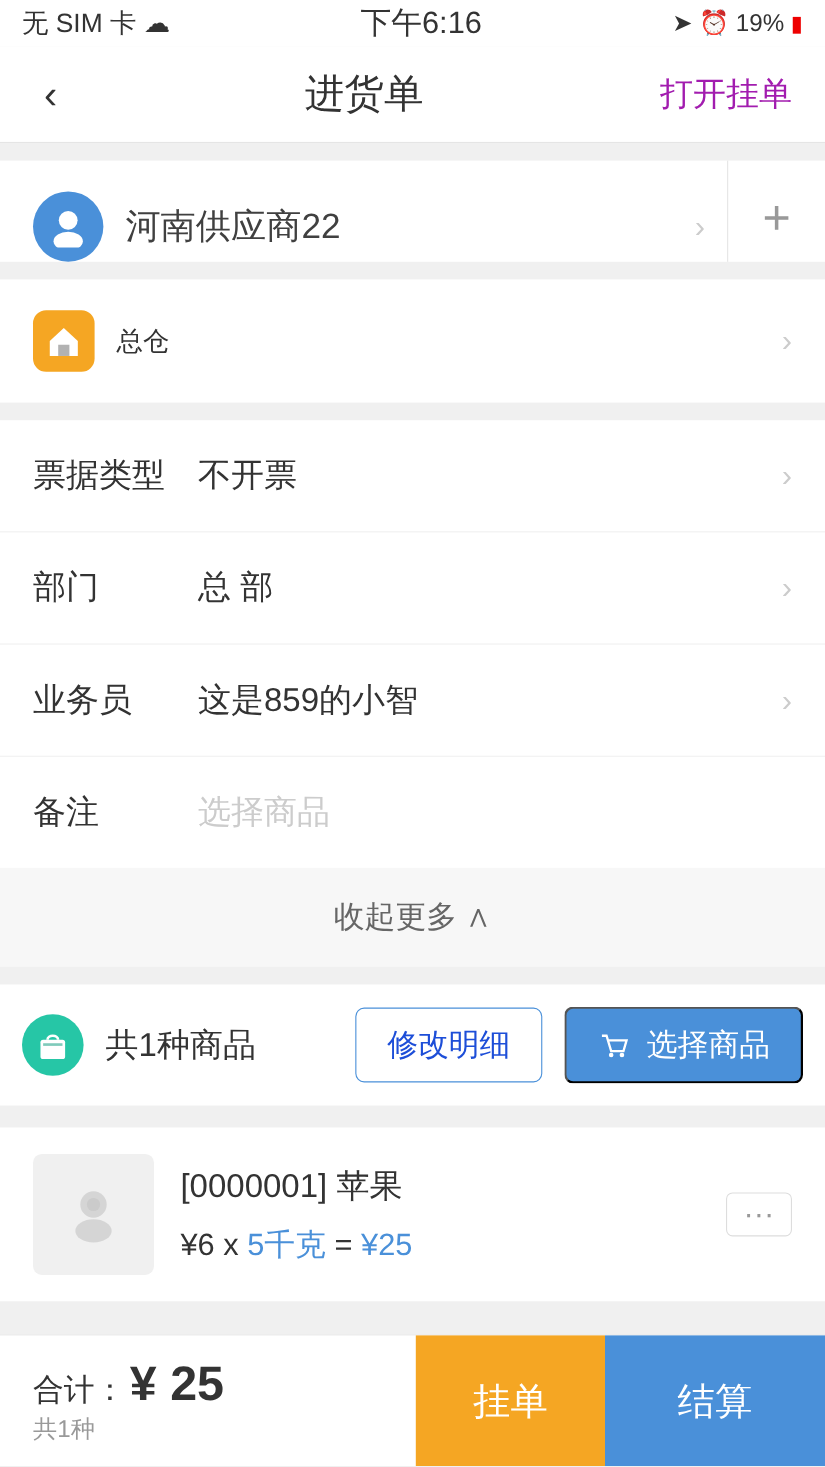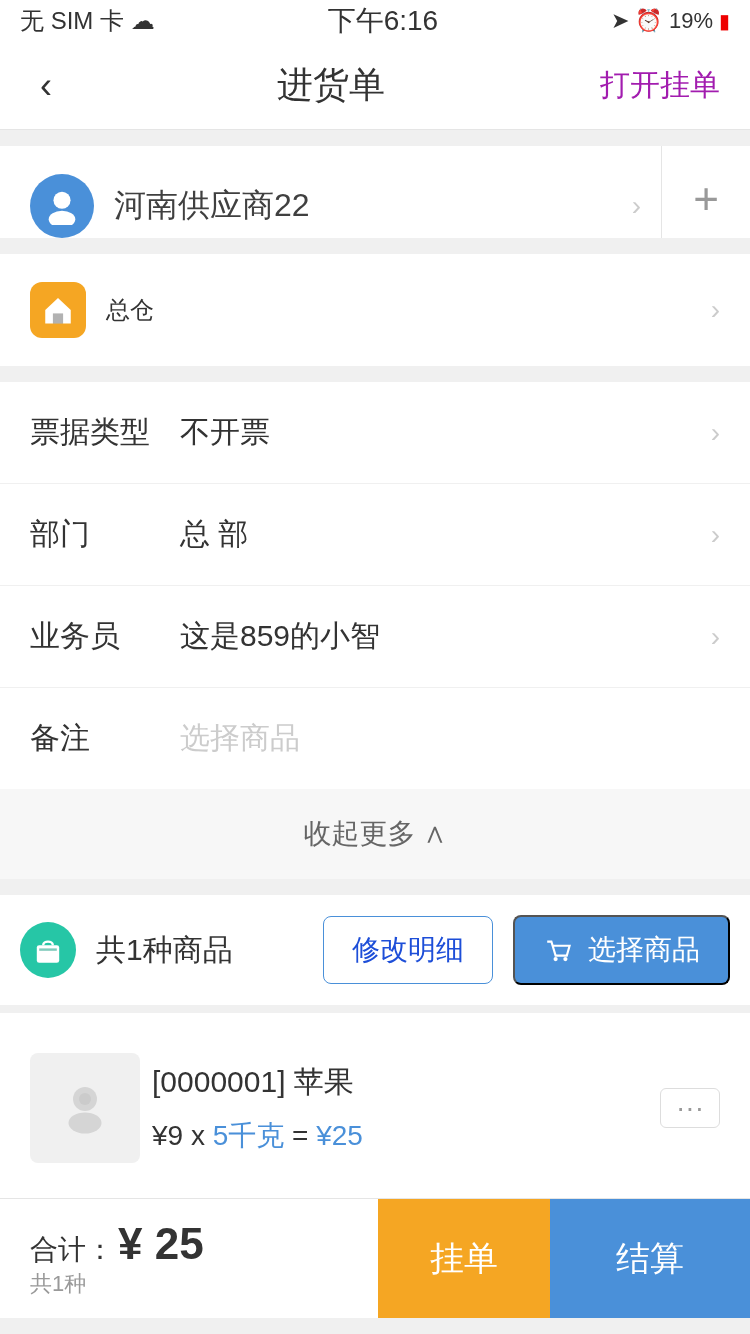--- a/index.html
+++ b/index.html
@@ -220,25 +220,25 @@
       border-radius: 8px;
       font-size: 28px;
       display: flex;
       align-items: center;
       gap: 17px;
     }
 
     
     .product-item {
       background: #fff;
-      padding: 40px 30px;
-      display: flex;
-      align-items: center;
-      gap: 12px;
-      margin-top: 8px;
+      padding: 24px 30px;
+      display: flex;
+      align-items: center;
+      gap: 24px;
+      margin-top: 20px;
     }
     .product-thumb {
       width: 110px;
       height: 110px;
       background: #f0f0f0;
       border-radius: 8px;
       display: flex;
       align-items: center;
       justify-content: center;
       flex-shrink: 0;
@@ -265,21 +265,21 @@
       justify-content: center;
       font-size: 28px;
       color: #999;
       border: 1px solid #ddd;
       border-radius: 6px;
     }
 
     
     .bottom-bar {
       position: fixed;
-      bottom: 16px;
+      bottom: 1px;
       left: 0;
       width: 750px;
       height: 120px;
       display: flex;
       background: #fff;
       border-top: 1px solid #e5e5e5;
     }
     .bottom-total {
       flex: 1;
       display: flex;
@@ -422,21 +422,21 @@
         <ellipse cx="40" cy="60" rx="22" ry="14" fill="#999"></ellipse>
         <circle cx="40" cy="28" r="8" fill="#777"></circle>
       </svg>
     </div>
     <div class="product-info">
       <div class="product-name">
         <span>[0000001] </span>
         <span>苹果</span>
       </div>
       <div class="product-price">
-        <span>¥9 x </span>
+        <span>¥6 x </span>
         <span class="highlight">5千克</span>
         <span> = </span>
         <span class="highlight">¥25</span>
       </div>
     </div>
     <div class="product-more">···</div>
   </div>
 
 </div>
 

